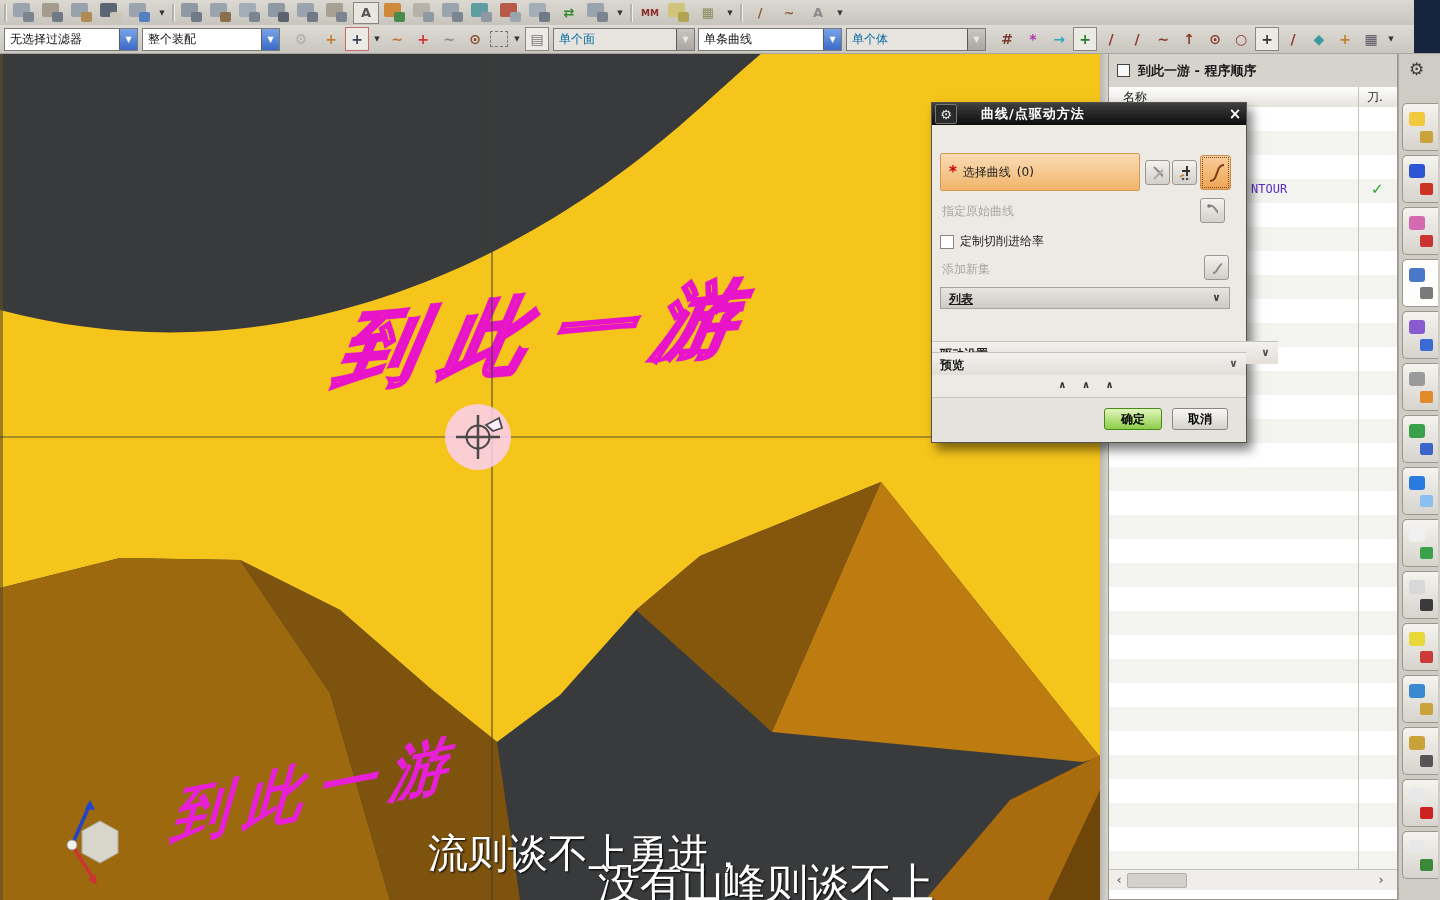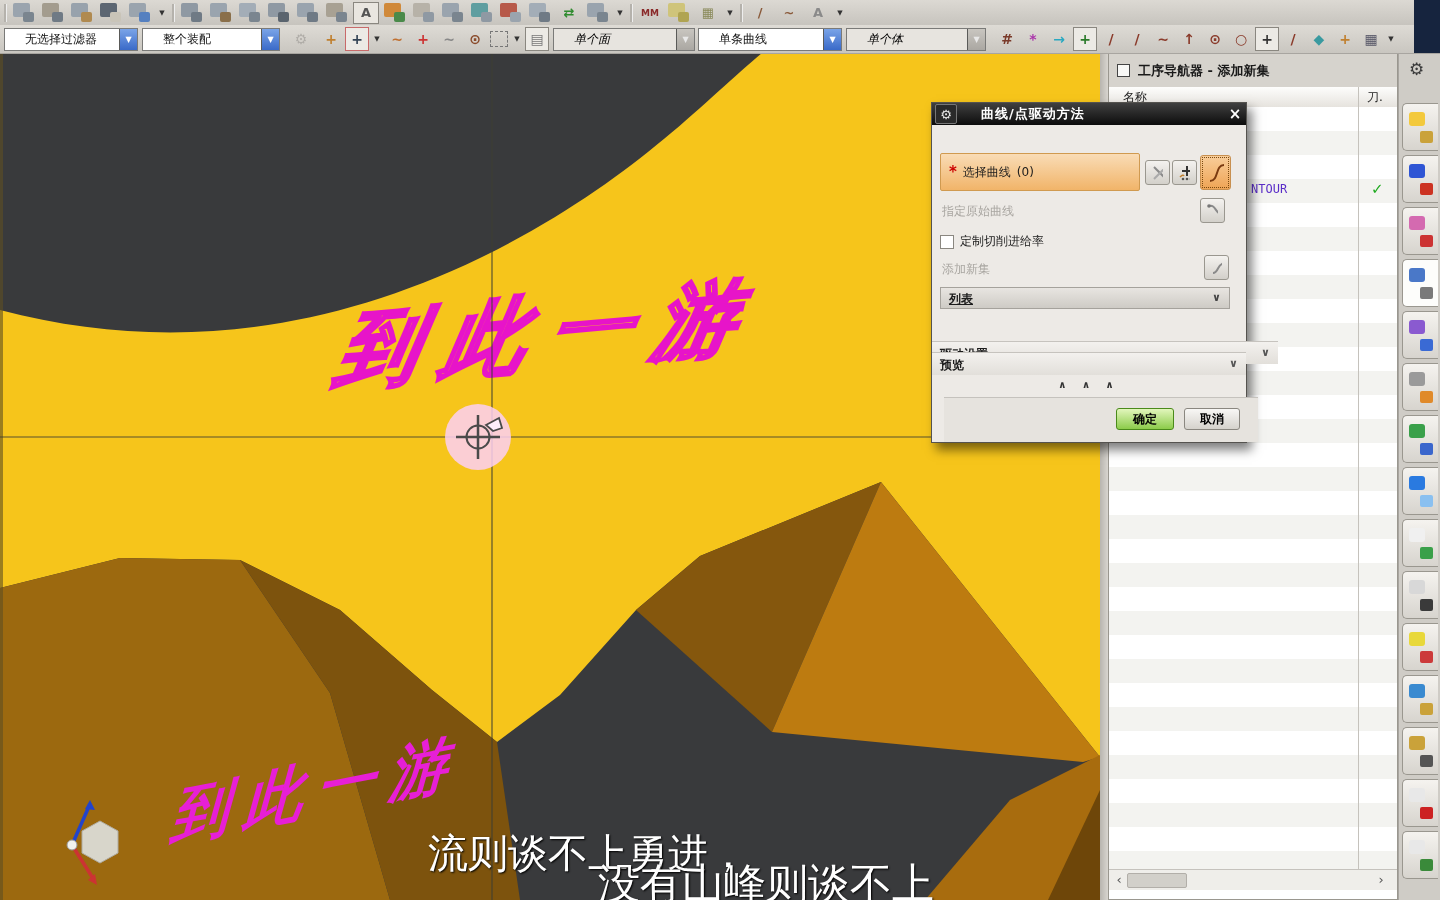--- a/index.html
+++ b/index.html
@@ -23,26 +23,26 @@
   .icon1.boxed{outline:1px solid #8a8780;background:#e9e6e0;}
   .t2icon{position:relative;width:22px;height:22px;flex:0 0 auto;display:flex;
           align-items:center;justify-content:center;font-weight:bold;font-size:14px;color:#666;}
   .t2icon.caret{width:10px;font-size:7px;color:#333;}
   .t2icon.boxed{outline:1px solid #8a8780;background:#eceae5;}
   .t2icon.boxed-red{outline:1px solid #c86a6a;background:#eceae5;}
   .t2icon.dashed{border:1px dashed #777;width:16px;height:14px;}
   .t2icon.disabled{color:#b0ada8;}
   .combo{position:absolute;top:3px;height:21px;background:#fff;border:1px solid #7a7a78;
          display:flex;align-items:center;font-size:12px;color:#111;}
-  .combo .ctext{flex:1;padding:0 20px;white-space:nowrap;overflow:hidden;}
+  .combo .ctext{flex:1;padding:0 5px;white-space:nowrap;overflow:hidden;}
   .combo .cbtn{width:17px;height:100%;background:linear-gradient(#7aa4e8,#3a6ac8);
                color:#fff;font-size:8px;display:flex;align-items:center;justify-content:center;
                border-left:1px solid #5a5a58;}
   .combo.disabled{background:#e7e4df;color:#9a97a0;}
-  .combo.disabled .ctext{color:#000000;font-style:italic;}
+  .combo.disabled .ctext{color:#0369a1;}
   .combo.disabled .cbtn{background:linear-gradient(#c9c6c0,#aaa7a2);color:#e8e8e8;}
   .navyblock{position:absolute;right:0;top:0;width:26px;height:53px;background:#16243e;z-index:6;}
   
   .viewport{position:absolute;left:0;top:53px;width:1100px;height:847px;overflow:hidden;
             background:#393A3C;z-index:1;}
   .viewport svg{position:absolute;left:0;top:0;}
   .stamp-top{position:absolute;left:338px;top:226px;font-size:82px;font-weight:bold;font-style:italic;
              letter-spacing:24px;color:rgba(246,197,27,0.15);
              -webkit-text-stroke:3px #E714C9;transform:rotate(-5deg) skewX(-16deg);
              white-space:nowrap;z-index:3;}
@@ -126,21 +126,21 @@
            background:linear-gradient(#e8e5e1,#cecbc5);border:1px solid #a5a29c;box-sizing:border-box;}
   .listbar .stext{position:absolute;left:8px;top:3px;font-weight:bold;text-decoration:underline;}
   .listbar .schev{position:absolute;right:8px;top:3px;color:#444;font-weight:bold;font-size:11px;}
   .flatbar{position:absolute;left:0;width:100%;height:22px;border-top:1px solid #c6c3be;
            background:linear-gradient(#f3f1ee,#e2dfda);}
   .flatbar .stext{position:absolute;left:8px;top:4px;font-weight:bold;}
   .flatbar .schev{position:absolute;right:8px;top:4px;color:#555;font-weight:bold;font-size:11px;}
   .collapse-strip{position:absolute;left:0;top:276px;width:100%;text-align:center;
                   font-size:10px;font-weight:bold;color:#333;letter-spacing:6px;}
   .dfooter{position:absolute;left:0;bottom:0;width:100%;height:44px;background:#E6E3DE;
-           border-top:1px solid #c5c2bd;margin-left:12px;}
+           border-top:1px solid #c5c2bd;}
   .okbtn{position:absolute;right:84px;top:10px;width:58px;height:22px;
          background:linear-gradient(#e2f6bc,#8ccc4a);border:1px solid #4a8a1a;border-radius:3px;
          font-weight:bold;font-size:12px;display:flex;align-items:center;justify-content:center;}
   .cancelbtn{position:absolute;right:18px;top:10px;width:56px;height:22px;
          background:linear-gradient(#f8f7f5,#d5d2cc);border:1px solid #8a8780;border-radius:3px;
          font-weight:bold;font-size:12px;display:flex;align-items:center;justify-content:center;}
 </style>
 </head>
 <body>
 
@@ -514,21 +514,21 @@
       <circle cx="72" cy="792" r="5" fill="#f2f2ee" stroke="#999" stroke-width="1"></circle>
     </g>
   </svg>
 </div>
 
 <div class="sash"></div>
 
 <div class="panel">
   <div class="panel-header">
     <span class="wbox"></span>
-    <span class="ptitle">工序导航器 - 添加新集</span>
+    <span class="ptitle">到此一游 - 程序顺序</span>
   </div>
   <div class="colheader">
     <span class="cname">名称</span>
     <span class="ctool">刀.</span>
   </div>
   <div class="listarea"></div>
   <div class="coldiv"></div>
   <div class="ntour-row">
     <span class="ntour-text">NTOUR</span>
     <span class="ntour-check">✓</span>

